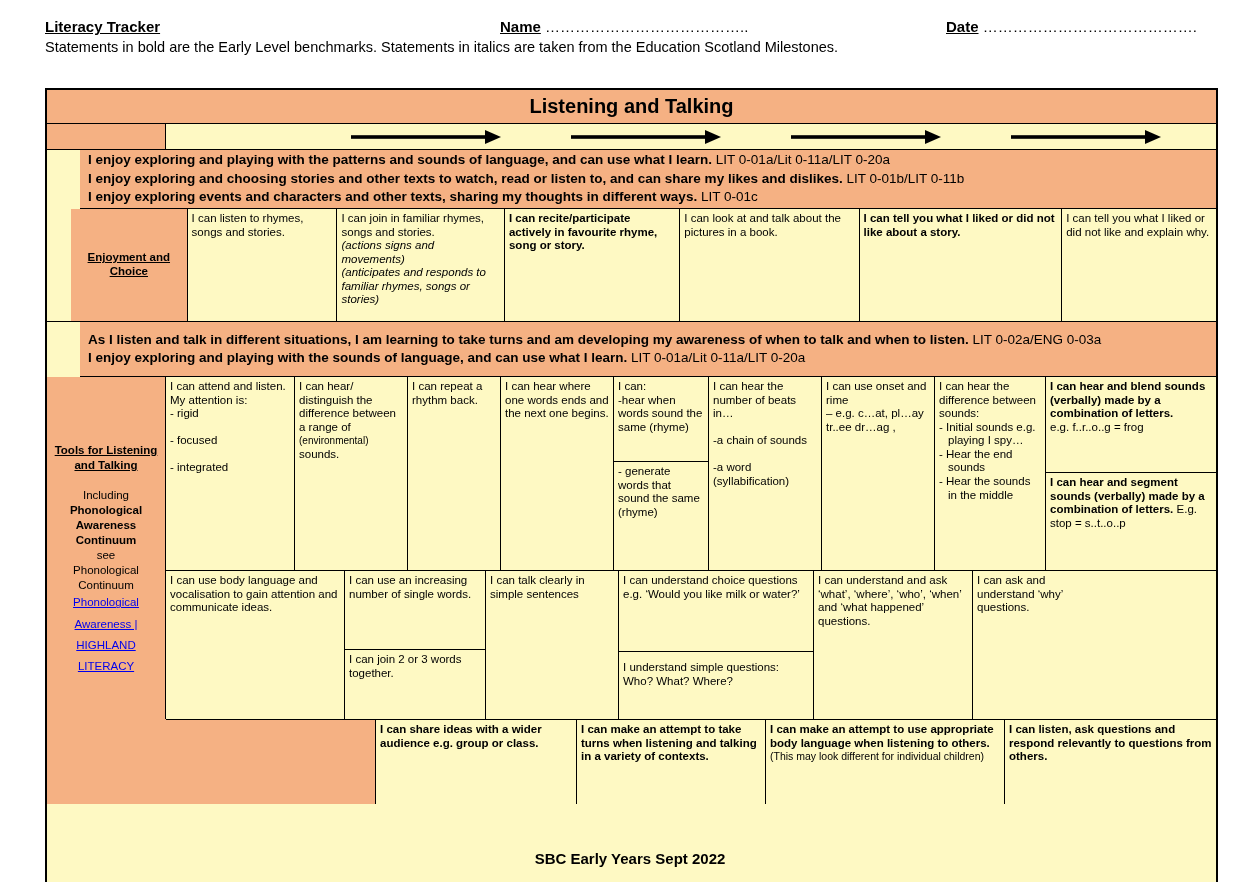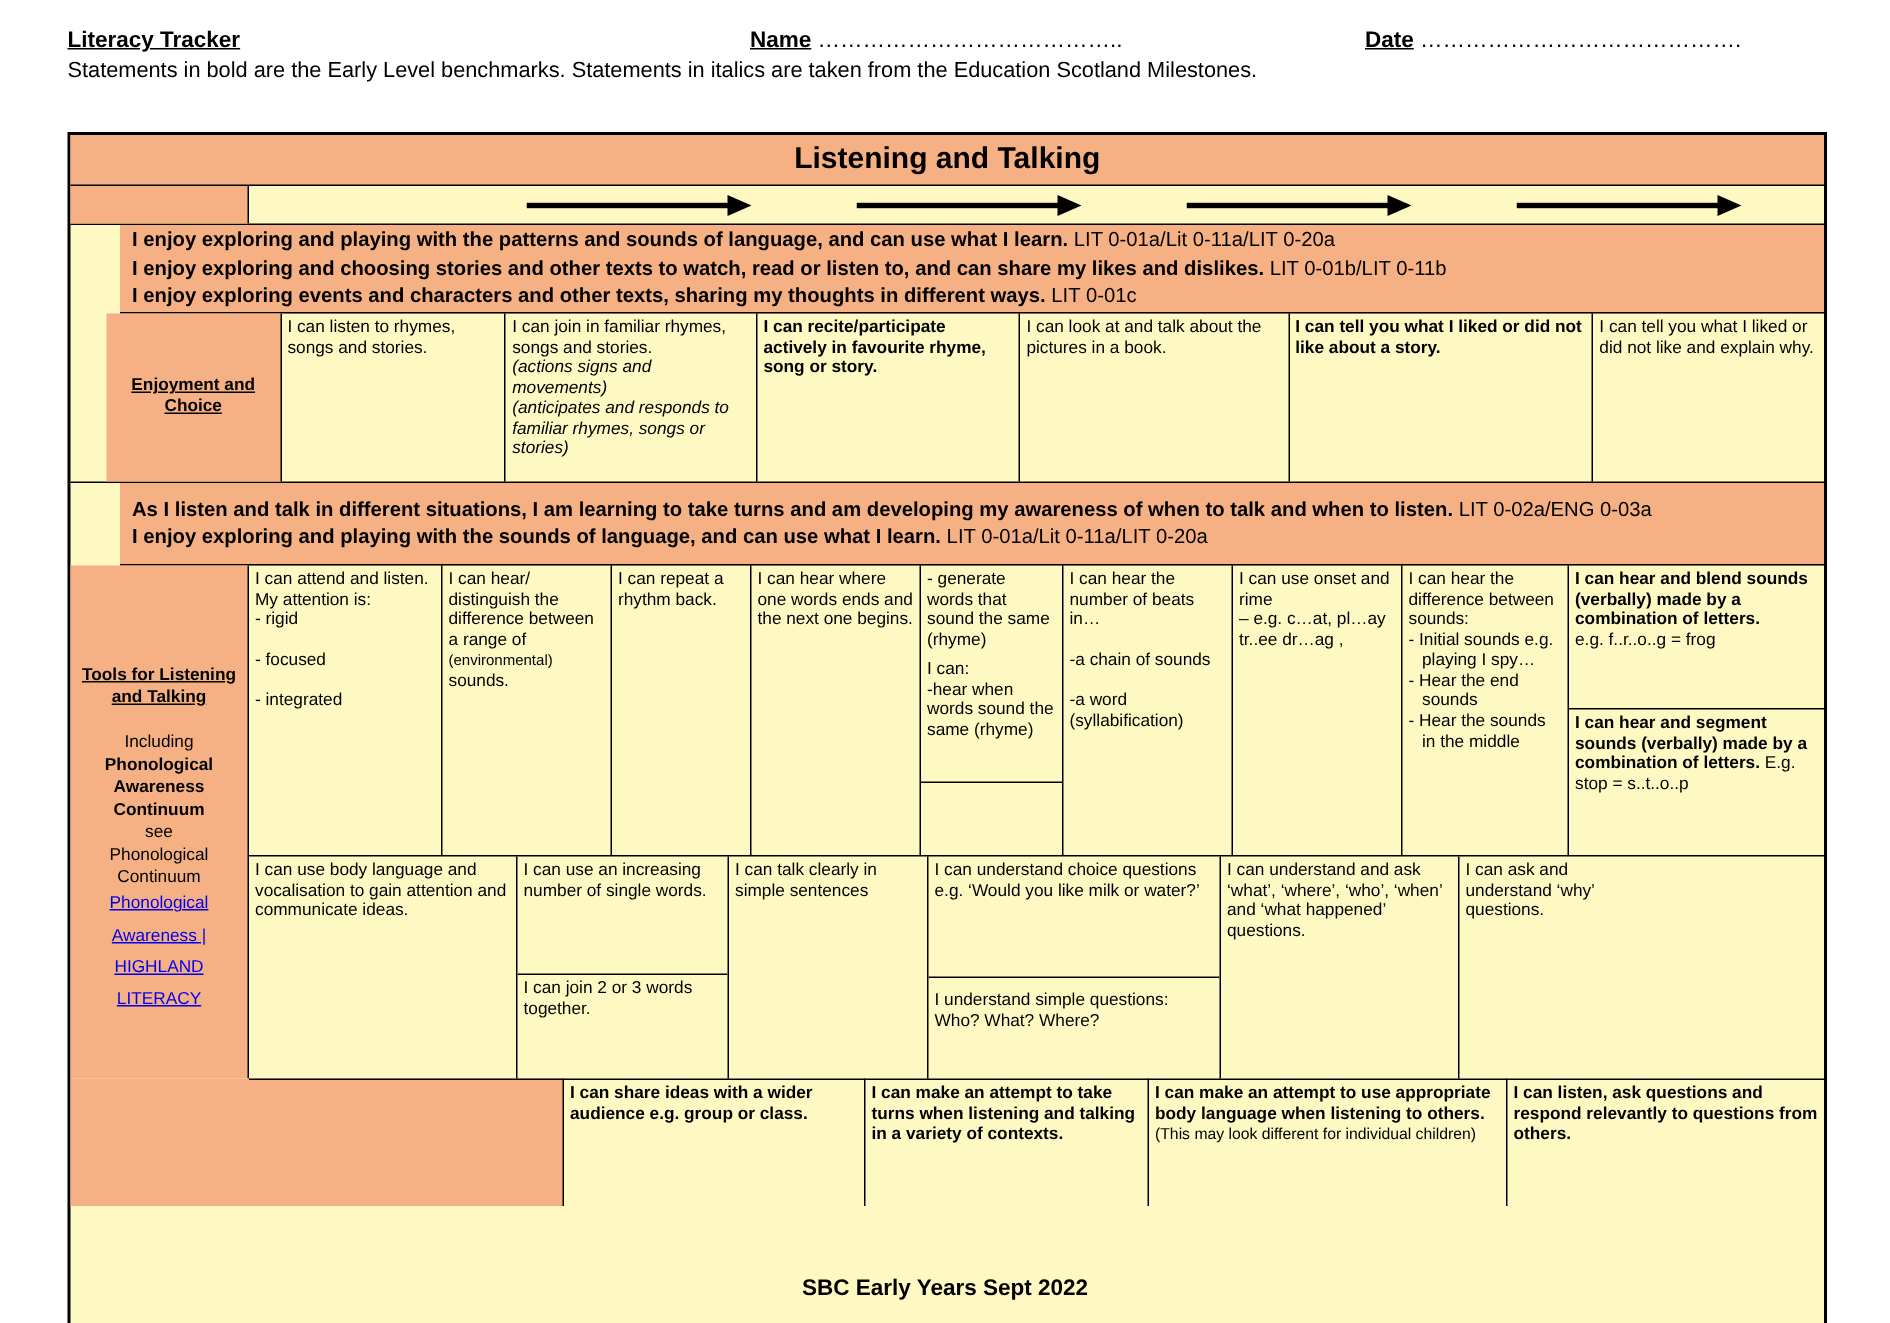--- a/index.html
+++ b/index.html
@@ -6,21 +6,21 @@
   #page{position:relative;width:1260px;height:882px;background:#fff;overflow:hidden;border-radius:19px;}
   .b{font-weight:bold}.i{font-style:italic}.u{text-decoration:underline}
   .pre{white-space:pre-line}
   .small{font-size:10px}
   .orange{background:#F5B183}
   
   .hline1{position:absolute;top:18px;left:0;width:100%;font-size:15px;}
   .hline2{position:absolute;top:39px;left:45px;font-size:14.5px;}
   .hl-title{position:absolute;left:45px;font-weight:bold;text-decoration:underline;}
   .hl-name{position:absolute;left:500px;}
-  .hl-date{position:absolute;left:910px;}
+  .hl-date{position:absolute;left:946px;}
   .hl-name .lab,.hl-date .lab{font-weight:bold;text-decoration:underline;}
   
   #tbl{position:absolute;left:45px;top:88px;width:1173px;height:856px;border:2px solid #000;box-sizing:border-box;background:#fef9c3;}
   .row{display:flex;border-bottom:1px solid #000;box-sizing:border-box;}
   .row.nb{border-bottom:none}
   .cell{border-right:1px solid #000;box-sizing:border-box;padding:3px 4px;font-size:11.5px;line-height:1.18;overflow:hidden;}
   .cell.last{border-right:none}
   .trow{height:34px;align-items:center;justify-content:center;font-size:20px;font-weight:bold;}
   .bench{flex-direction:column;padding:2px 8px;font-size:13.5px;line-height:18.5px;font-weight:bold;justify-content:center;margin-left:33px;}
   .bench .code{font-weight:normal}
@@ -141,23 +141,23 @@
 
 - focused
 
 - integrated</span></div>
             <div class="cell" style="width:113px"><span>I can hear/ distinguish the difference between a range of </span><span class="small">(environmental)</span><span> sounds.</span></div>
             <div class="cell" style="width:93px;padding:0">
               <div class="sub"><span>I can repeat a rhythm back.</span></div>
             </div>
             <div class="cell" style="width:113px"><span>I can hear where one words ends and the next one begins.</span></div>
             <div class="cell" style="width:95px;padding:0">
-              <div class="sub pre"><span>- generate words that sound the same (rhyme)</span></div>
               <div class="sub subtop pre" style="height:85px"><span>I can:
 -hear when words sound the same (rhyme)</span></div>
+              <div class="sub pre"><span>- generate words that sound the same (rhyme)</span></div>
             </div>
             <div class="cell pre" style="width:113px"><span>I can hear the number of beats in…
 
 -a chain of sounds
 
 -a word (syllabification)</span></div>
             <div class="cell pre" style="width:113px"><span>I can use onset and rime
 – e.g. c…at, pl…ay  tr..ee dr…ag ,</span></div>
             <div class="cell" style="width:111px">
               <div>I can hear the difference between sounds:</div>

